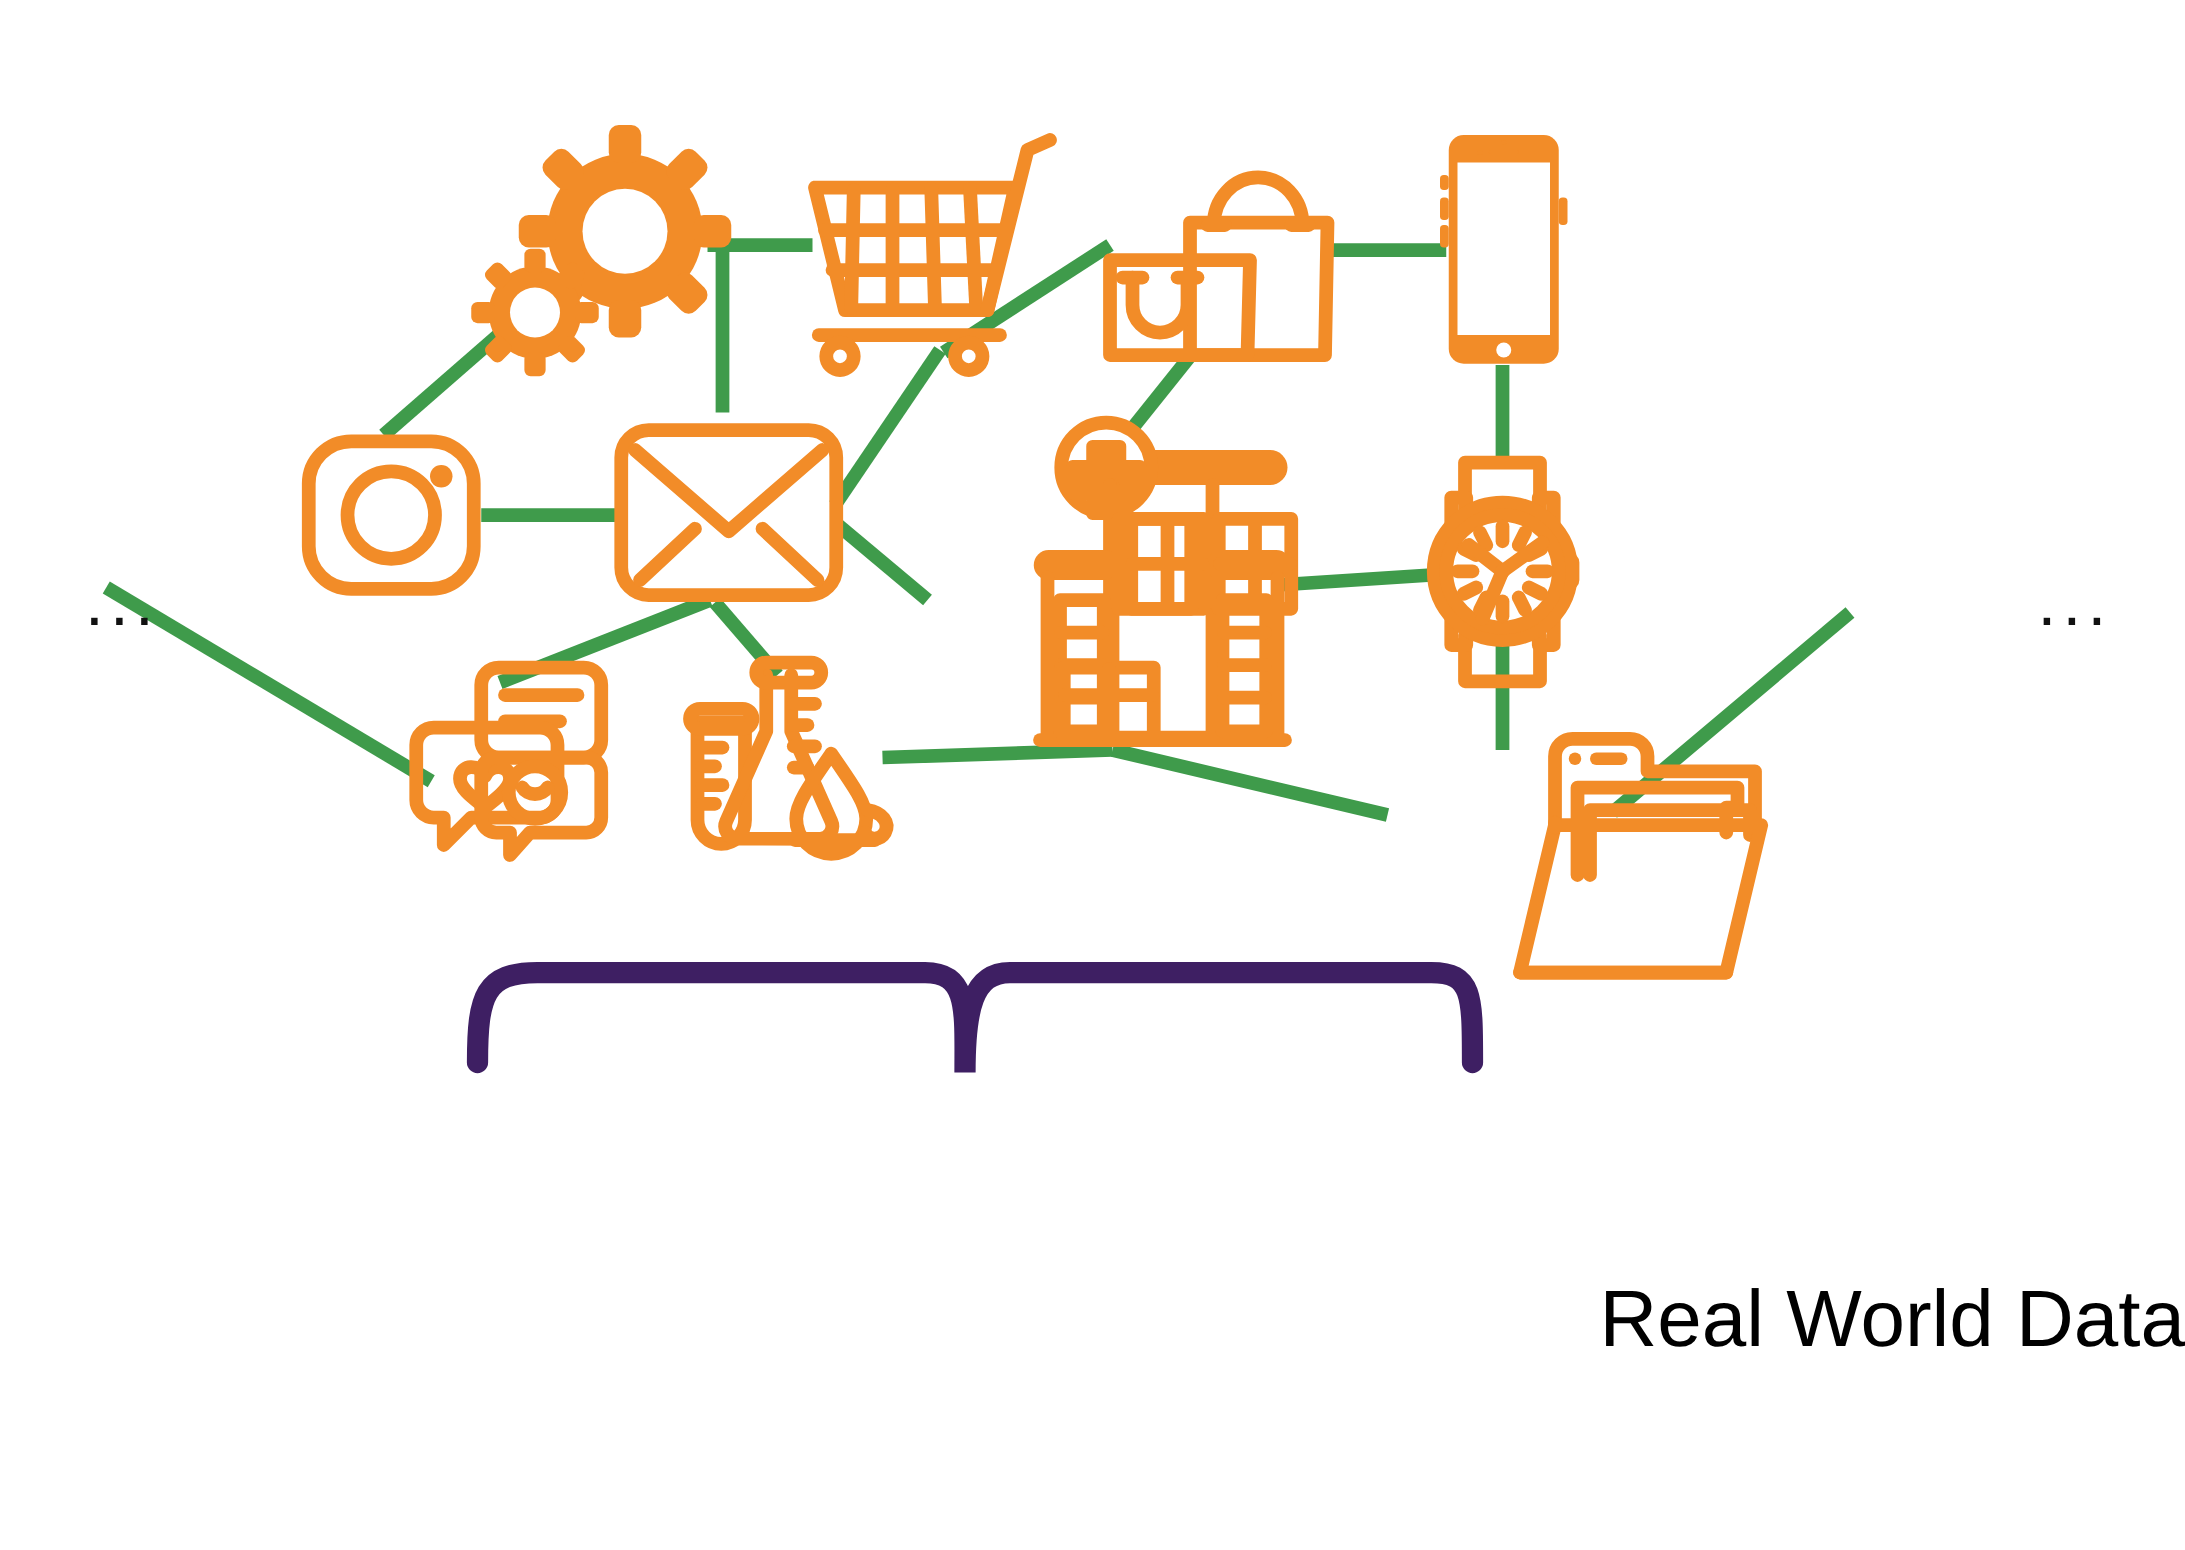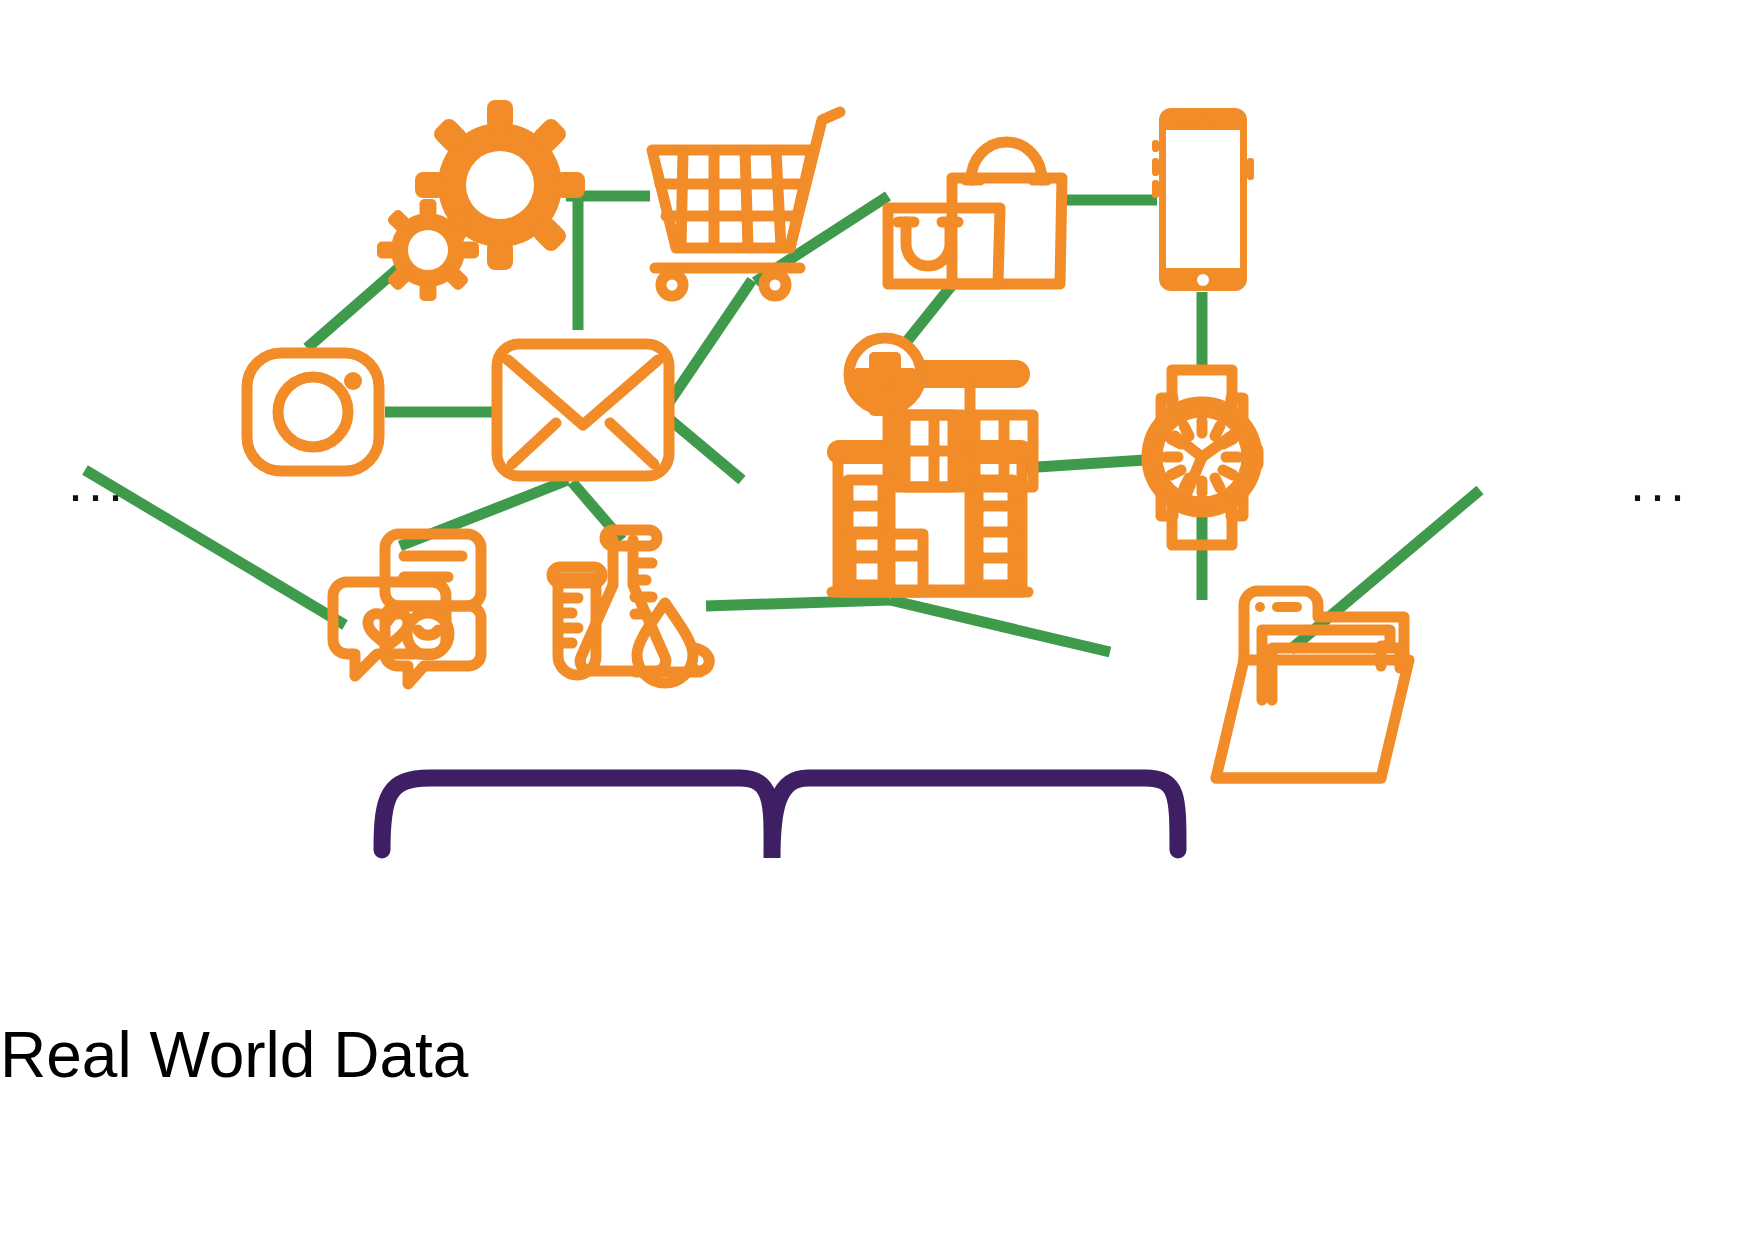--- a/index.html
+++ b/index.html
@@ -22,21 +22,21 @@
     left: 0;
     top: 0;
     width: 1748px;
     height: 1240px;
   }
   .caption {
     position: absolute;
     left: 0;
     top: 1020px;
     width: 1748px;
-    text-align: left;
+    text-align: right;
     font-size: 64px;
     color: #000000;
     font-family: "Liberation Sans", sans-serif;
     letter-spacing: 0px;
     line-height: 1.1;
   }
   .ellipsis {
     position: absolute;
     font-size: 54px;
     color: #111111;

